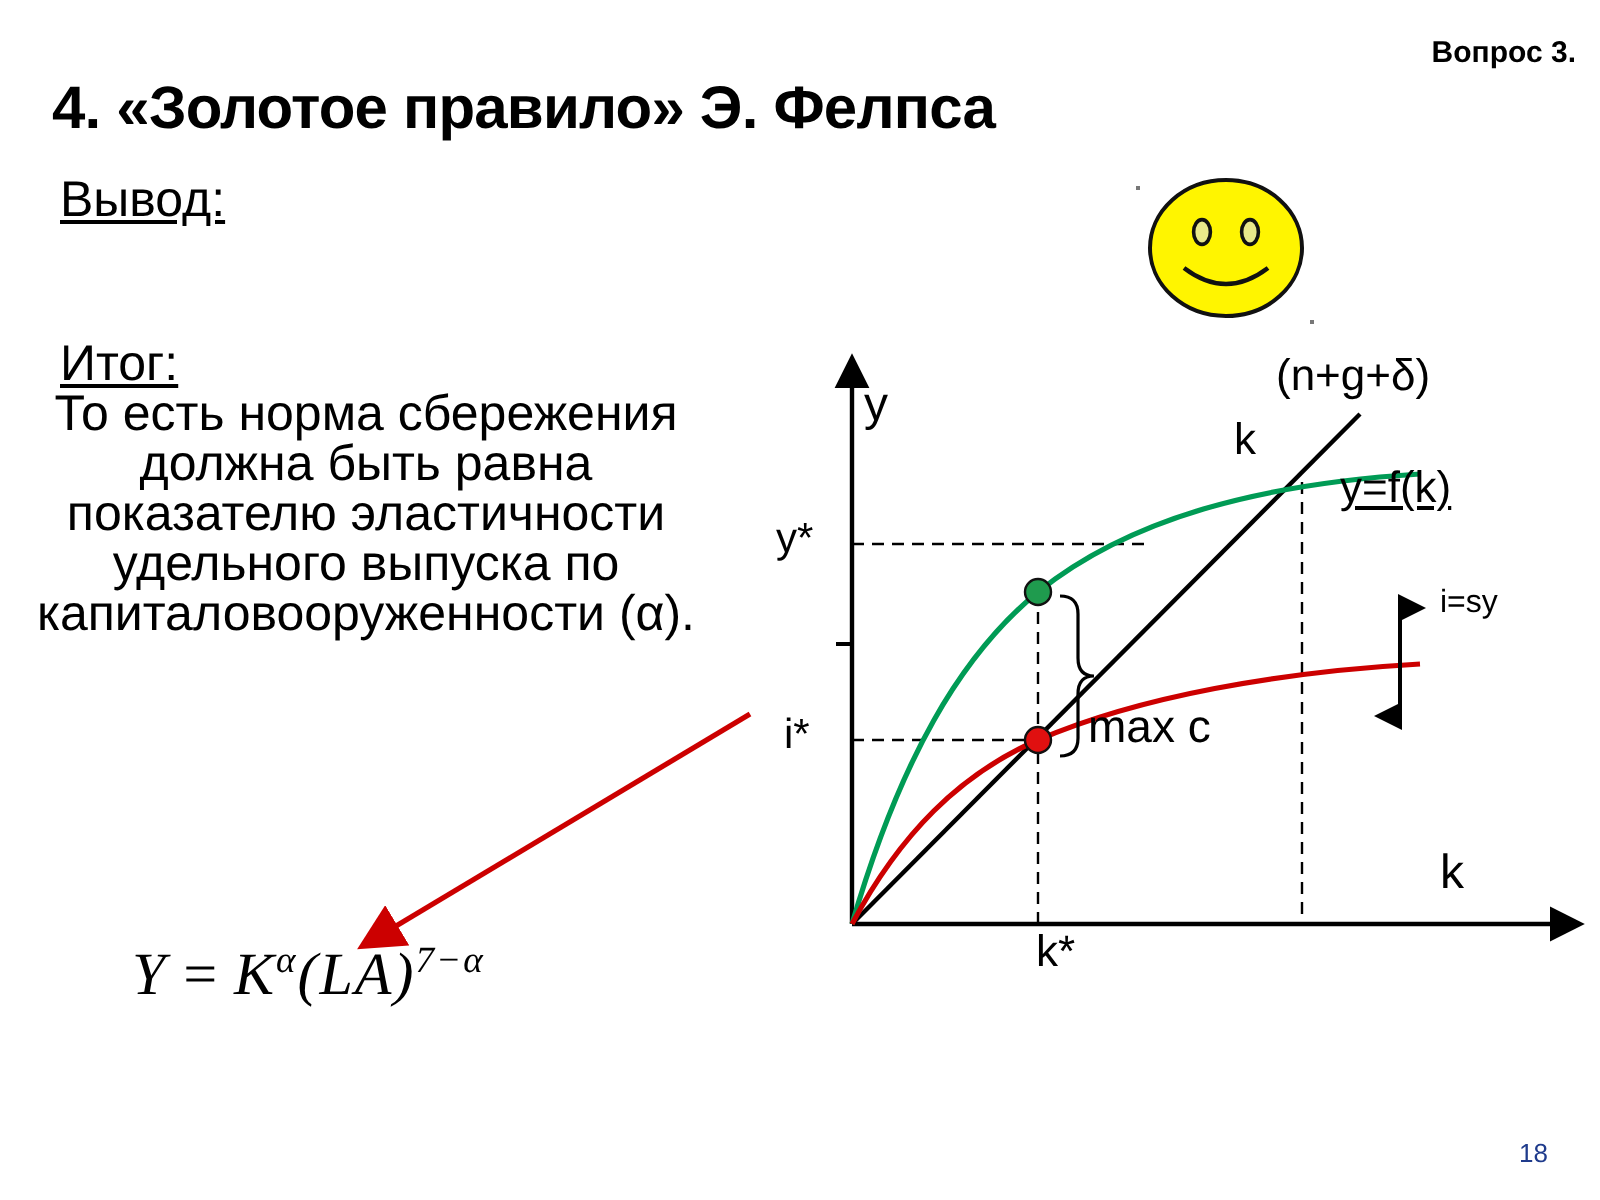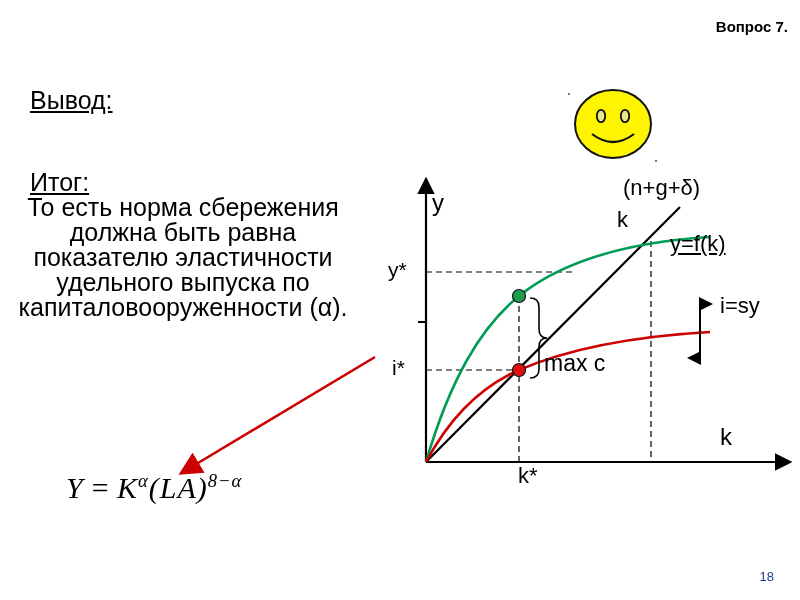--- a/index.html
+++ b/index.html
@@ -108,32 +108,33 @@
     color: #1f3b8c;
     font-family: "Liberation Sans", sans-serif;
     text-align: right;
   }
 </style>
 </head>
 <body>
 
 <div id="slide">
 
-  <div id="question-tag">Вопрос 7.</div>
-
+  <div id="question-tag">Вопрос 3.</div>
+
+  <div id="slide-title">4. «Золотое правило» Э. Фелпса</div>
 
   <div id="conclusion-heading" class="body-text underlined">Вывод:</div>
 
 
   <div id="result-heading" class="body-text underlined">Итог:</div>
 
   <div id="result-body" class="body-text">То есть норма сбережения должна быть равна показателю эластичности удельного выпуска по капиталовооруженности (α).</div>
 
   <div id="formula">
-    <span>Y</span><span style="padding:0 6px">=</span><span>K</span><sup>α</sup><span>(LA)</span><sup>8−α</sup>
+    <span>Y</span><span style="padding:0 6px">=</span><span>K</span><sup>α</sup><span>(LA)</span><sup>7−α</sup>
   </div>
 
   <svg style="position:absolute;left:150px;top:355px;width:240px;height:135px;overflow:visible">
     <defs>
       <marker id="redArrowHead" markerWidth="9" markerHeight="9" refX="7" refY="4.5" orient="auto" markerUnits="strokeWidth">
         <path d="M0,0 L9,4.5 L0,9 z" fill="#CC0000"></path>
       </marker>
     </defs>
     <line x1="225" y1="2" x2="33" y2="117" stroke="#CC0000" stroke-width="2.6" marker-end="url(#redArrowHead)"></line>
   </svg>
@@ -194,26 +195,26 @@
     <span class="chart-label" style="left:52px;top:24px;font-size:24px;">y</span>
 
     <span class="chart-label" style="left:340px;top:258px;font-size:24px;">k</span>
 
     <span class="chart-label" style="left:8px;top:93px;">y*</span>
 
     <span class="chart-label" style="left:12px;top:191px;">i*</span>
 
     <span class="chart-label" style="left:138px;top:298px;font-size:22px;">k*</span>
 
-    <span class="chart-label" style="left:243px;top:10px;font-size:22px;">(n+g+δ)</span>
+    <span class="chart-label" style="left:258px;top:10px;font-size:22px;">(n+g+δ)</span>
 
     <span class="chart-label" style="left:237px;top:42px;font-size:22px;">k</span>
 
     <span class="chart-label" style="left:290px;top:66px;font-size:22px;text-decoration:underline;">y=f(k)</span>
 
-    <span class="chart-label" style="left:340px;top:128px;font-size:22px;">i=sy</span>
+    <span class="chart-label" style="left:340px;top:128px;font-size:16px;">i=sy</span>
 
     <span class="chart-label" style="left:164px;top:142px;font-size:23px;margin-top:43px;">max c</span>
   </div>
 
   <div id="page-number">18</div>
 
 </div>
 
 </body></html>

